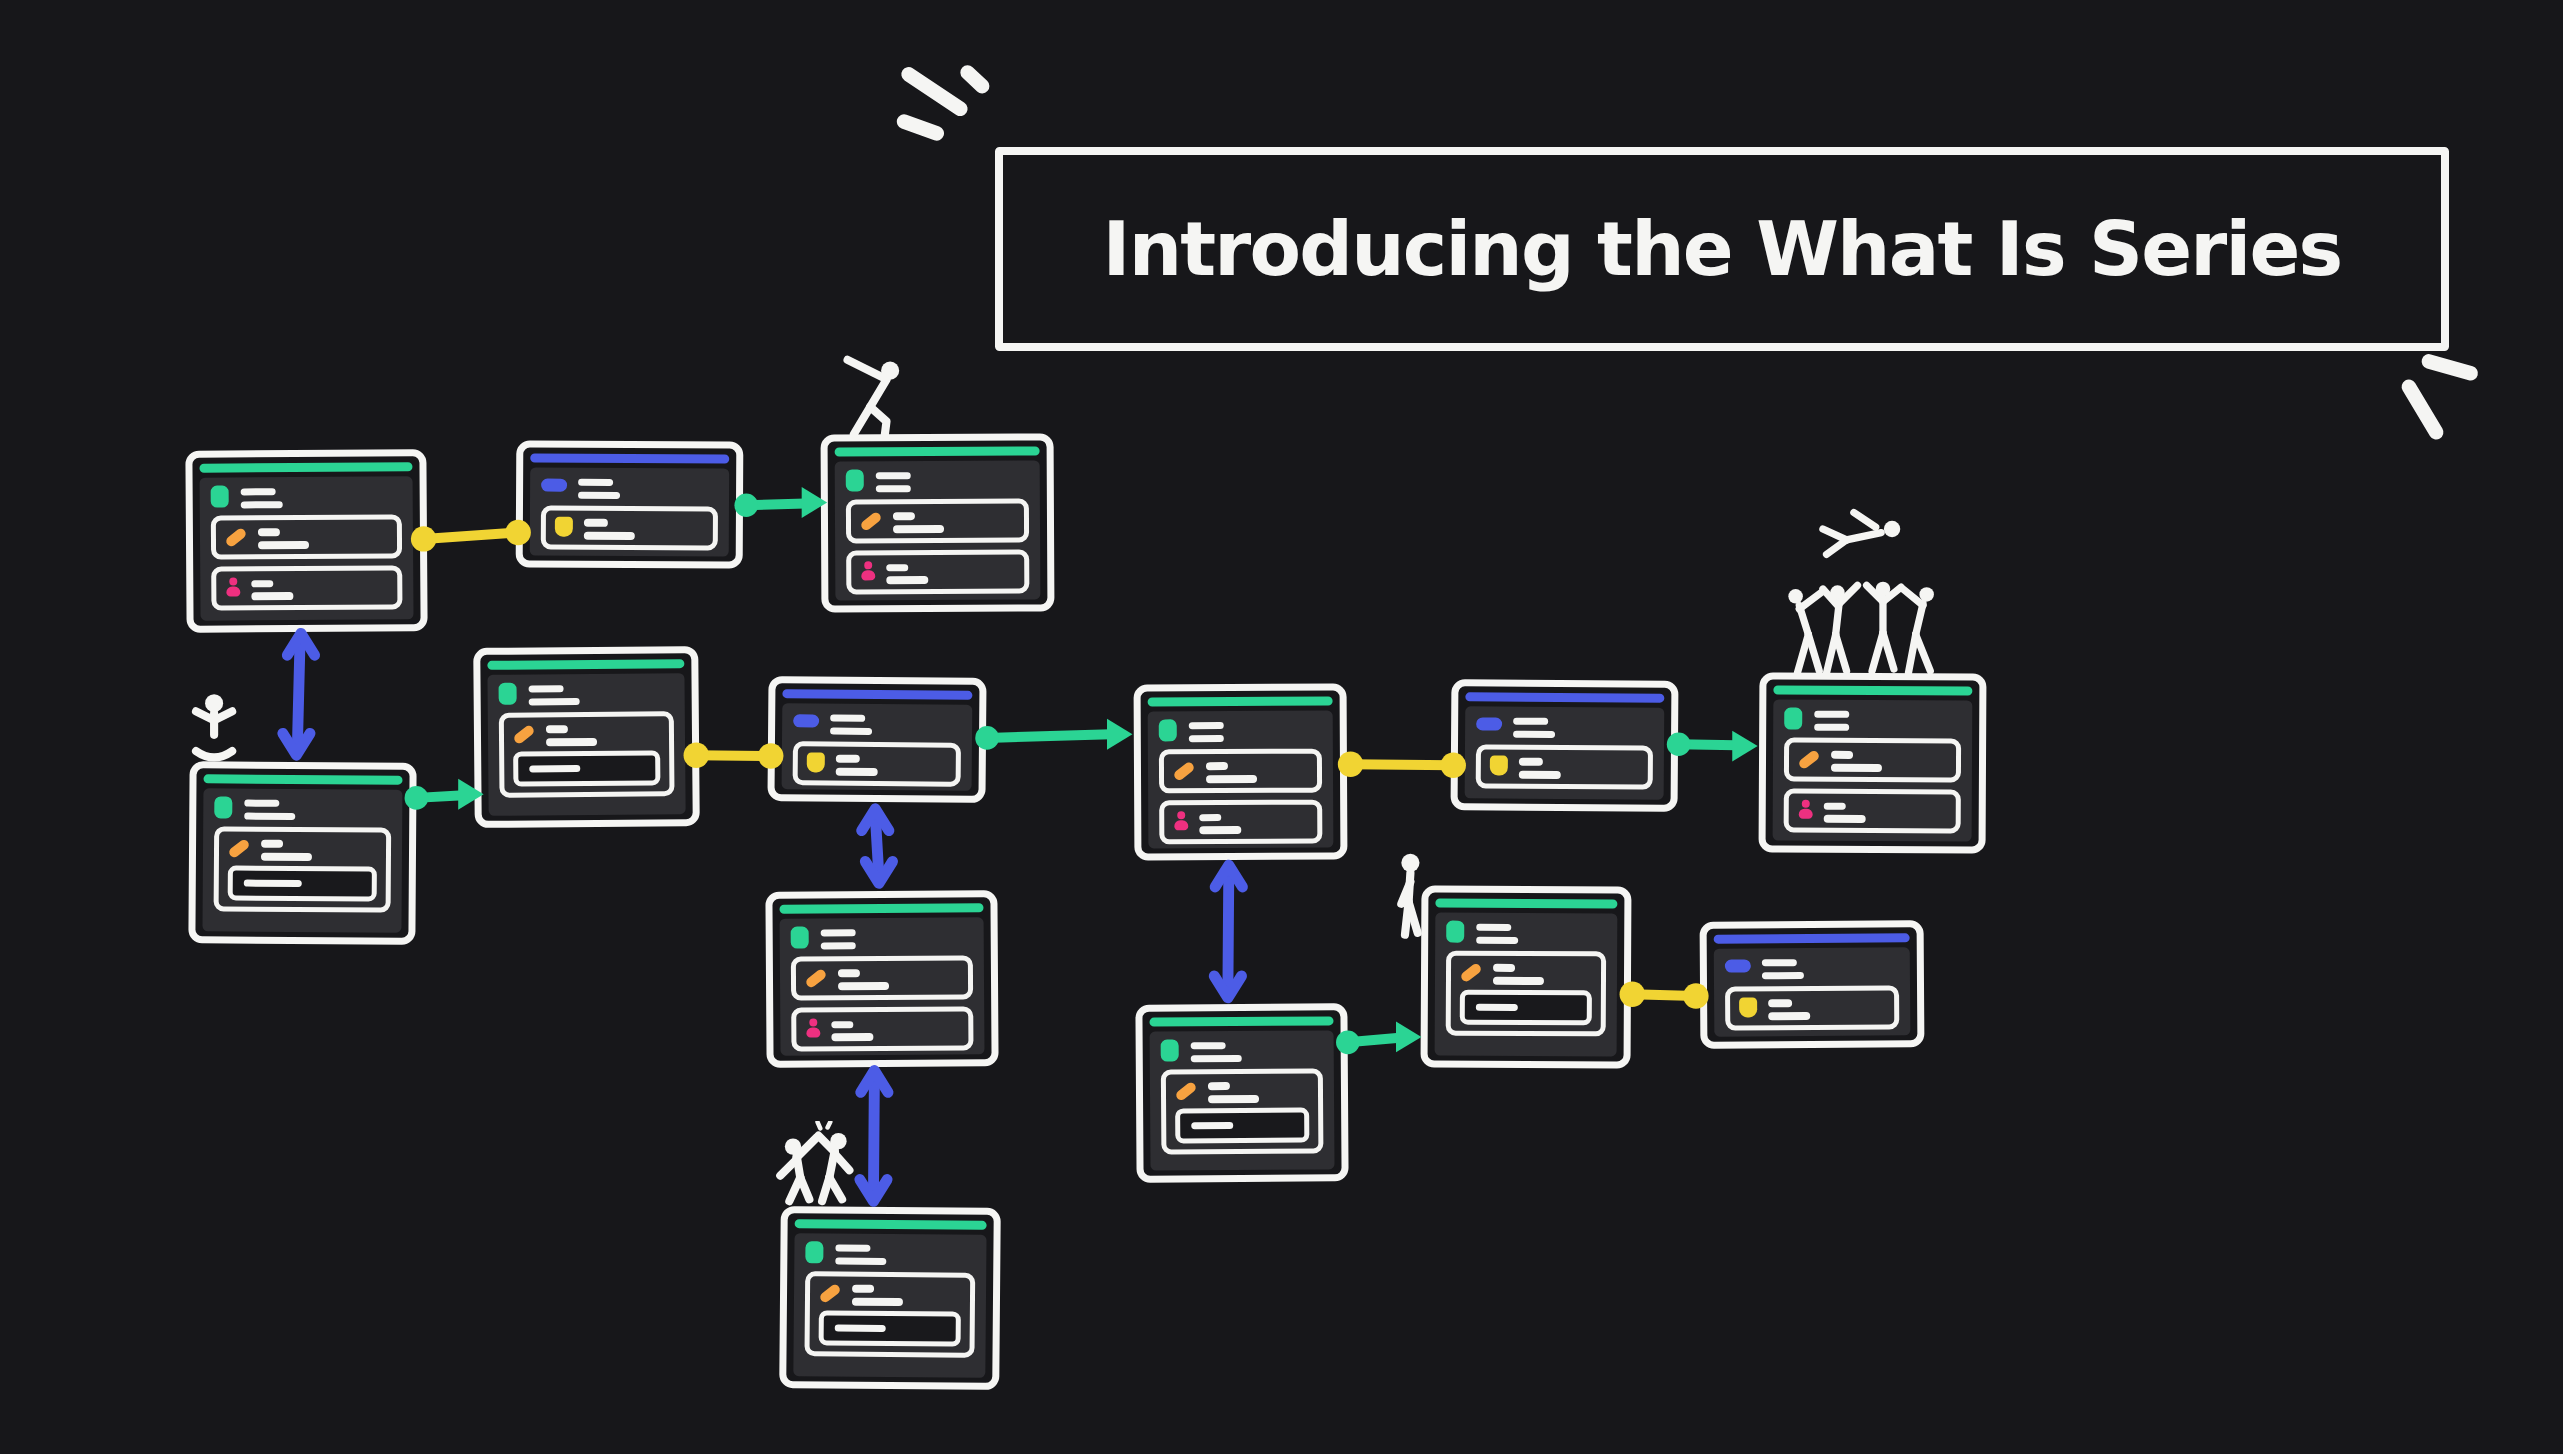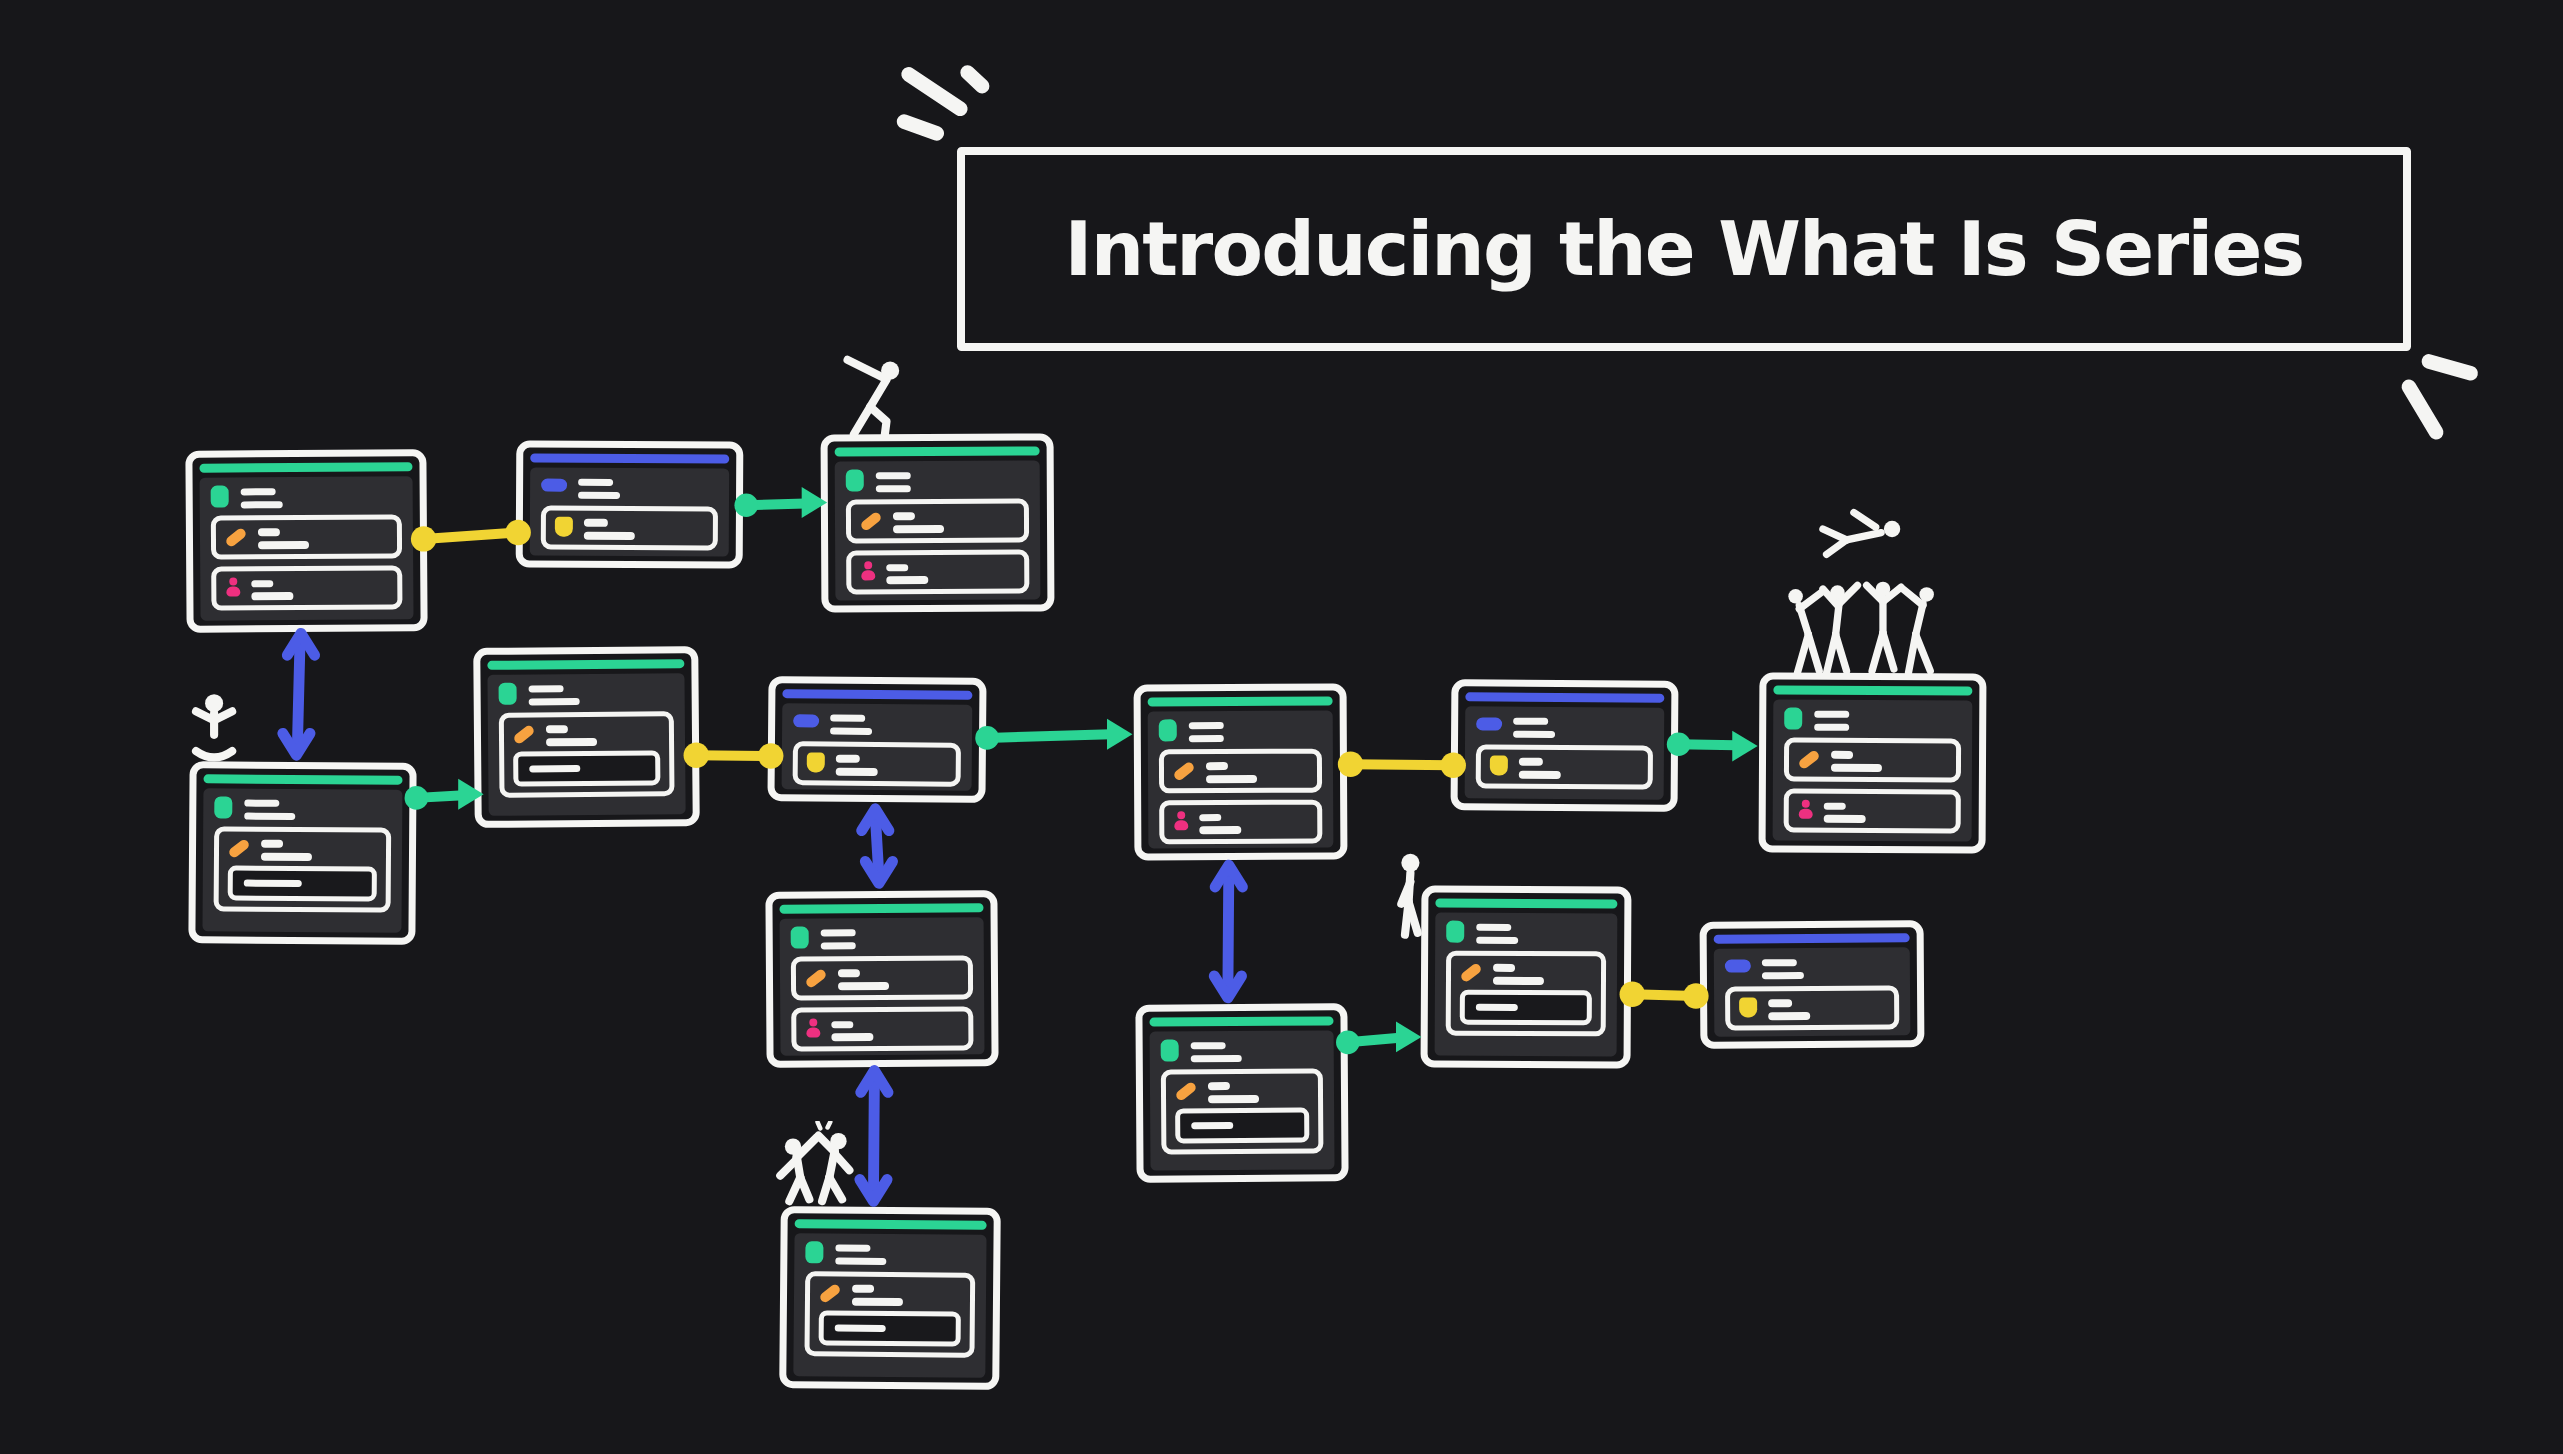--- a/index.html
+++ b/index.html
@@ -5,21 +5,21 @@
   :root{
     --bg:#17171a; --ink:#f5f5f3; --panel:#2e2e32; --paneldeep:#19191c;
     --green:#2bd494; --blue:#4c5ce6; --yellow:#f1d433; --orange:#f7a240; --pink:#ee3080;
   }
   *{box-sizing:border-box}
   html,body{margin:0;padding:0;background:var(--bg)}
   body{width:2563px;height:1454px;overflow:hidden;font-family:"DejaVu Sans",sans-serif}
   .canvas{position:relative;width:2563px;height:1454px;background:var(--bg)}
 
   
-  .title-box{position:absolute;left:957px;top:147px;width:1454px;height:204px;
+  .title-box{position:absolute;left:995px;top:147px;width:1454px;height:204px;
     border:8.2px solid var(--ink);border-radius:4.5px;display:flex;align-items:center;justify-content:center;z-index:4}
   .title-text{color:var(--ink);font-size:75px;font-weight:800;letter-spacing:-1.8px;white-space:nowrap}
 
   
   .card{position:absolute;border:7.3px solid var(--ink);border-radius:13.6px;background:var(--bg);
     padding:5.5px 7.3px;display:flex;flex-direction:column;gap:5.5px;z-index:2;transform:rotate(var(--rot,0deg))}
   .card .bar{height:9px;border-radius:5.5px;flex:0 0 auto}
   .card.green>.bar{background:var(--green)}
   .card.blue>.bar{background:var(--blue)}
   .panel{flex:1;background:var(--panel);border-radius:5.5px;padding:8.2px 11px;

